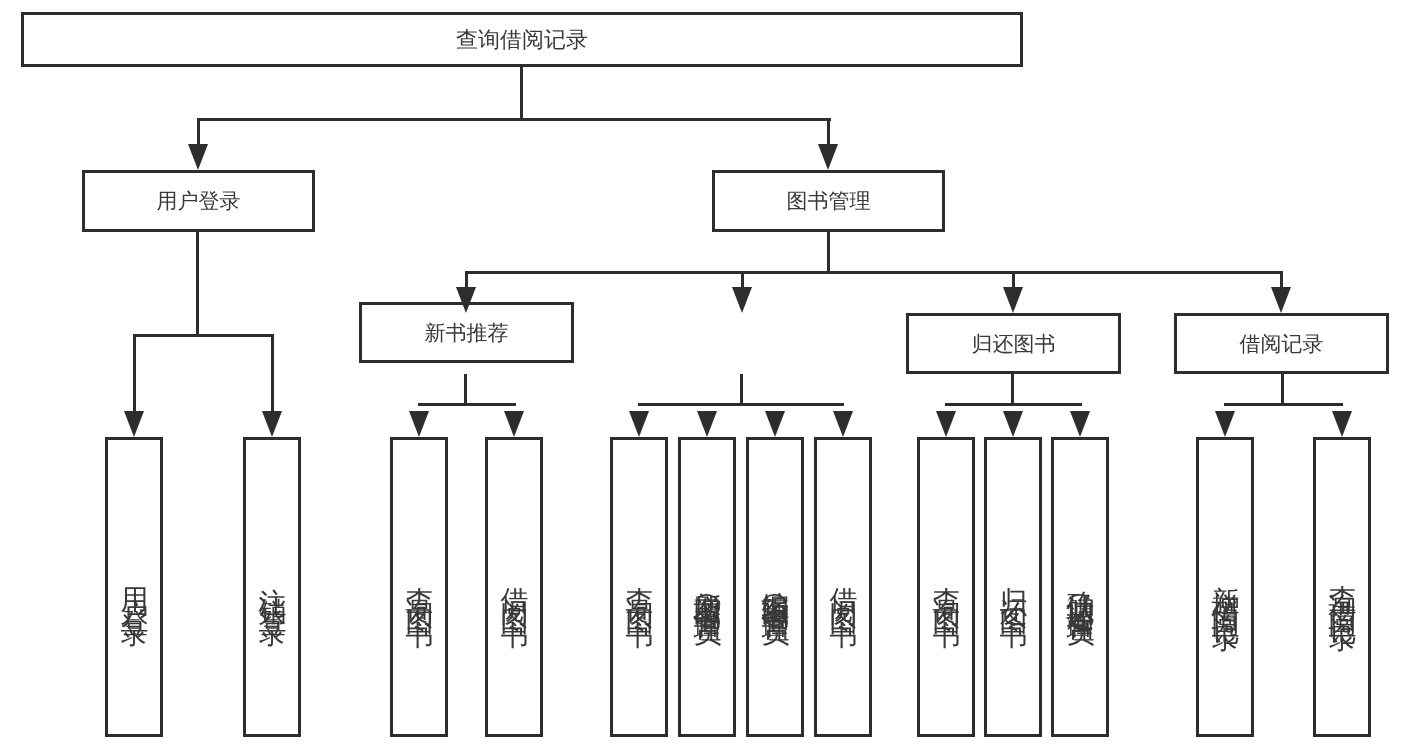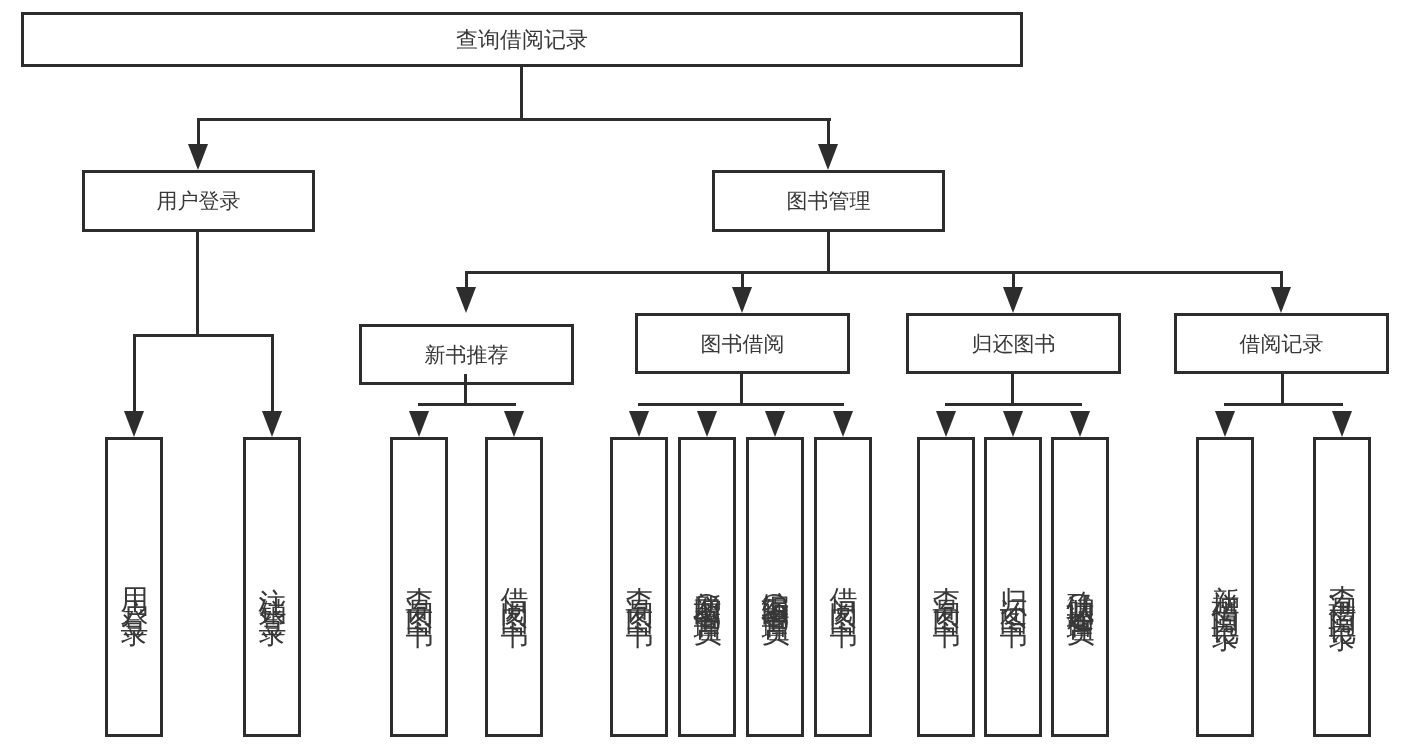--- a/index.html
+++ b/index.html
@@ -61,25 +61,22 @@
     <span>查询借阅记录</span>
   </div>
 
   <div class="node hnode" style="left:82px;top:170px;width:233px;">
     <span>用户登录</span>
   </div>
   <div class="node hnode" style="left:712px;top:170px;width:233px;">
     <span>图书管理</span>
   </div>
 
-  <div class="node hnode" style="left:359px;top:324px;width:215px;height:61px;font-family:Liberation Serif, serif;">
+  <div class="node hnode" style="left:359px;top:302px;width:215px;height:61px;font-family:Liberation Serif, serif;">
     <span>新书推荐</span>
-  </div>
-  <div class="node hnode" style="left:635px;top:313px;width:215px;height:61px;">
-    <span>图书借阅</span>
   </div>
   <div class="node hnode" style="left:906px;top:313px;width:215px;height:61px;">
     <span>归还图书</span>
   </div>
   <div class="node hnode" style="left:1174px;top:313px;width:215px;height:61px;">
     <span>借阅记录</span>
   </div>
 
   <div class="node leaf" style="left:105px;">
     <span>用户登录</span>

